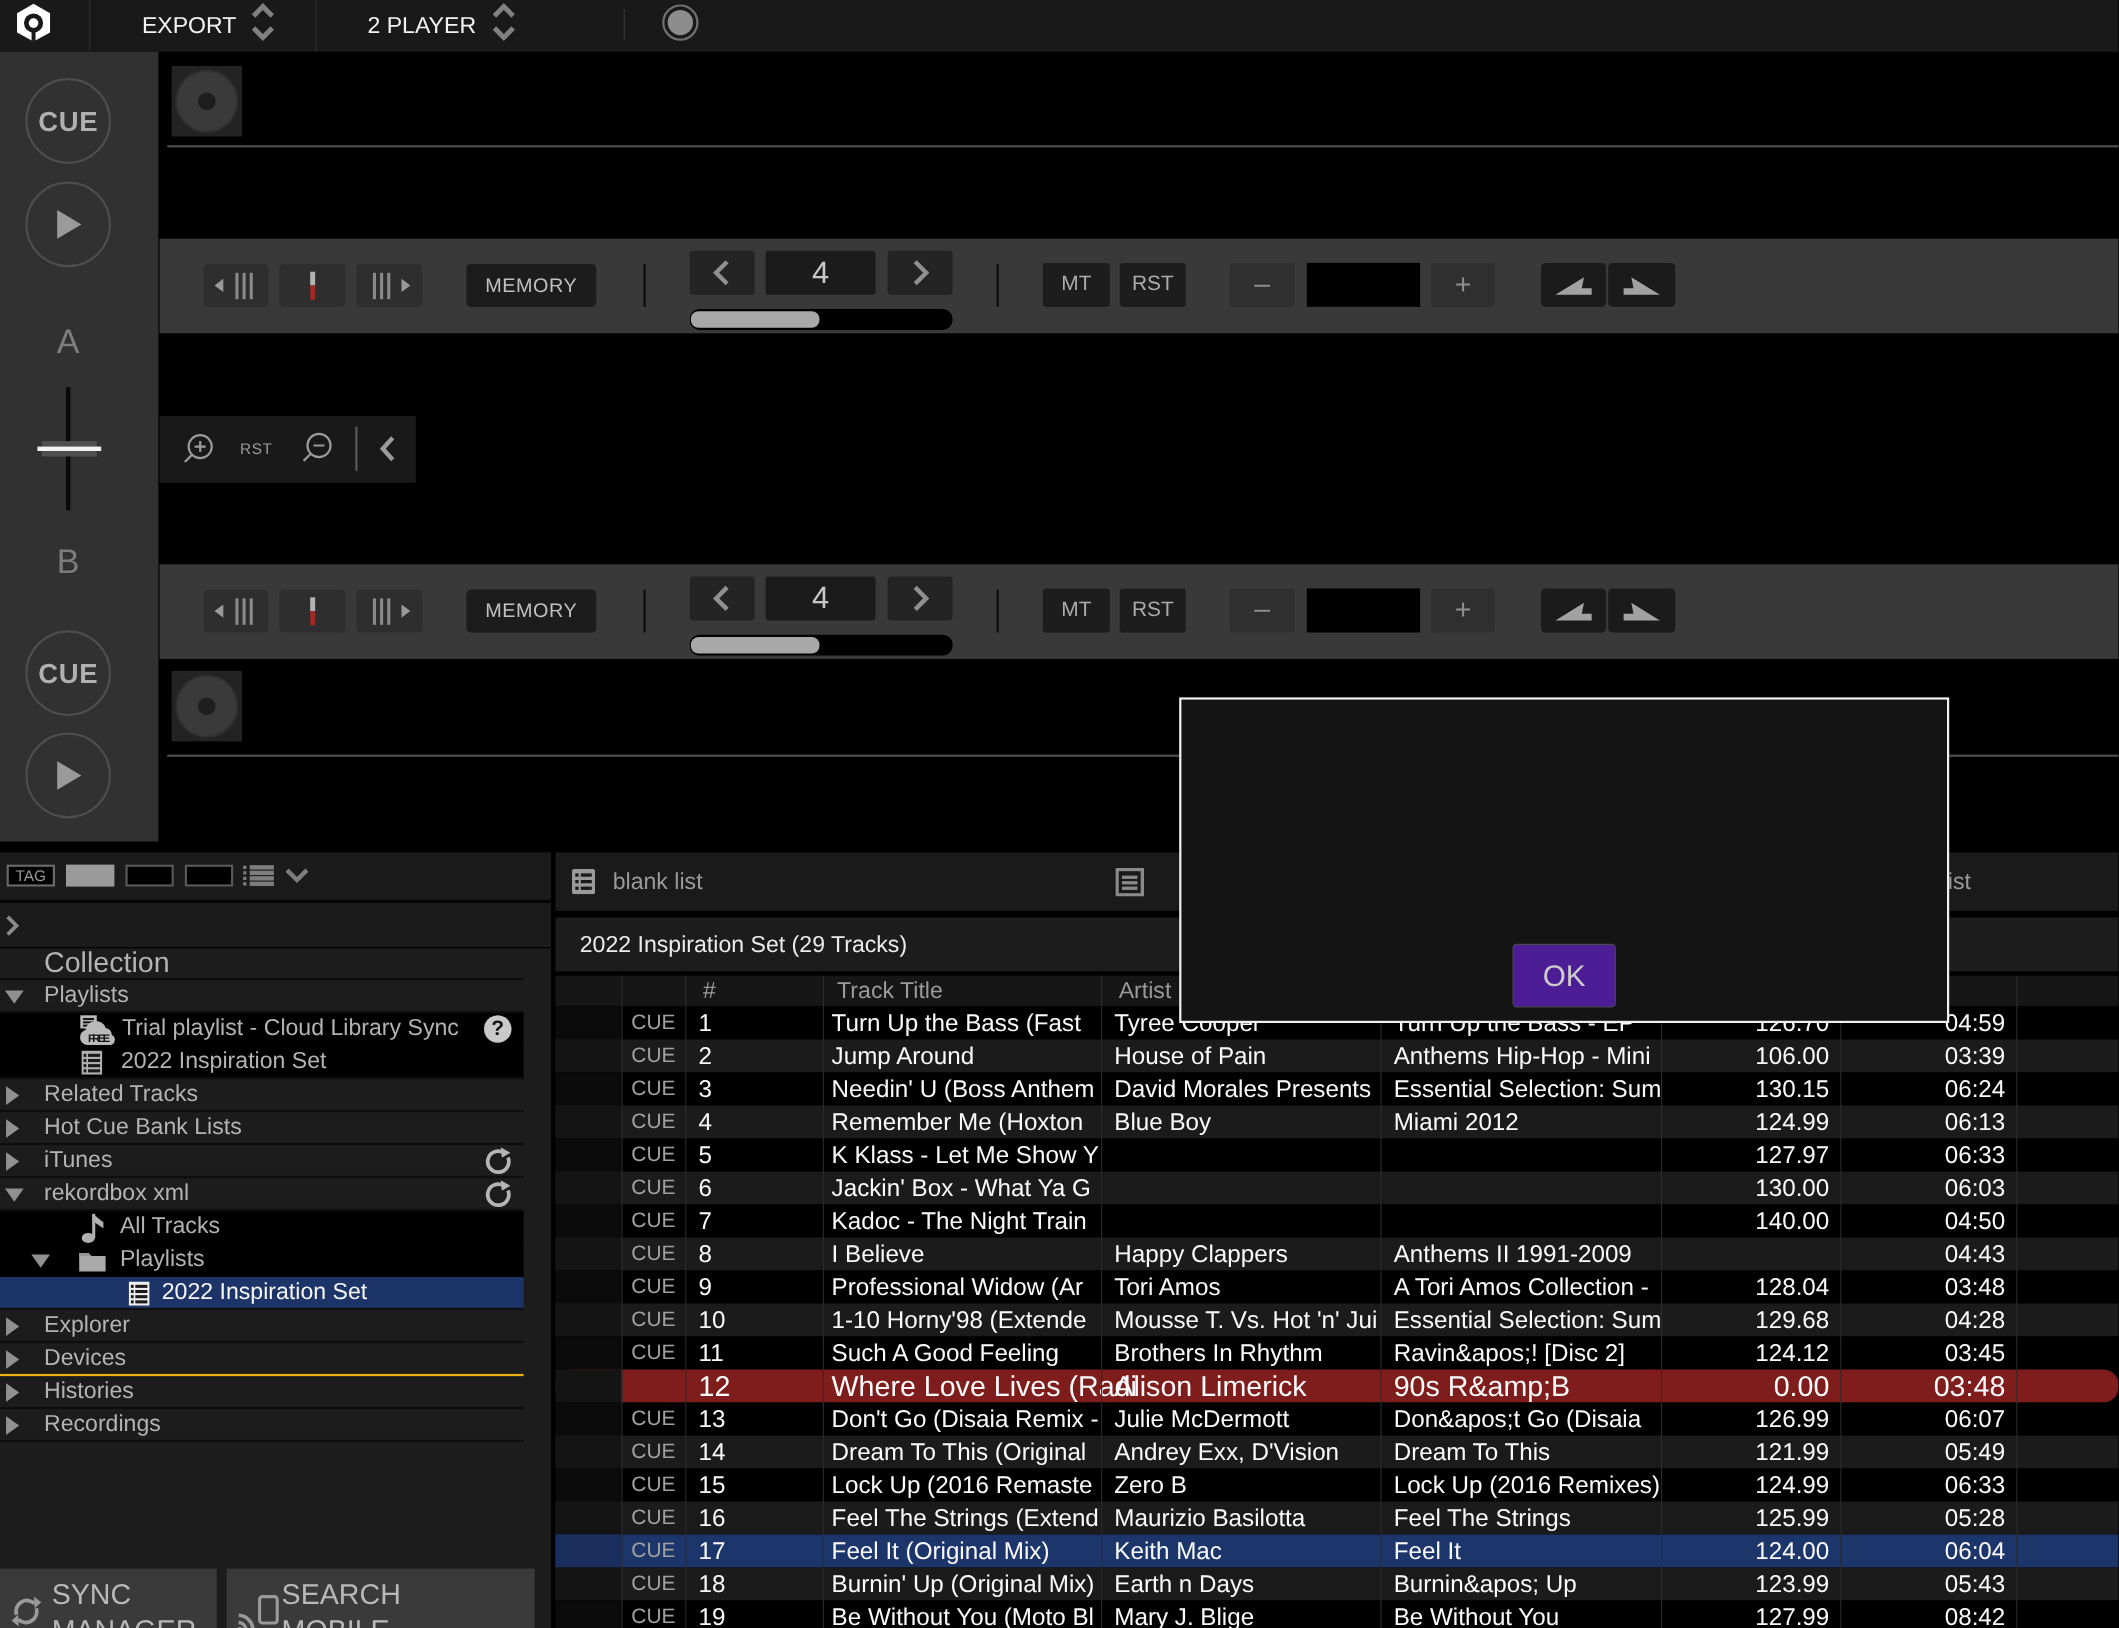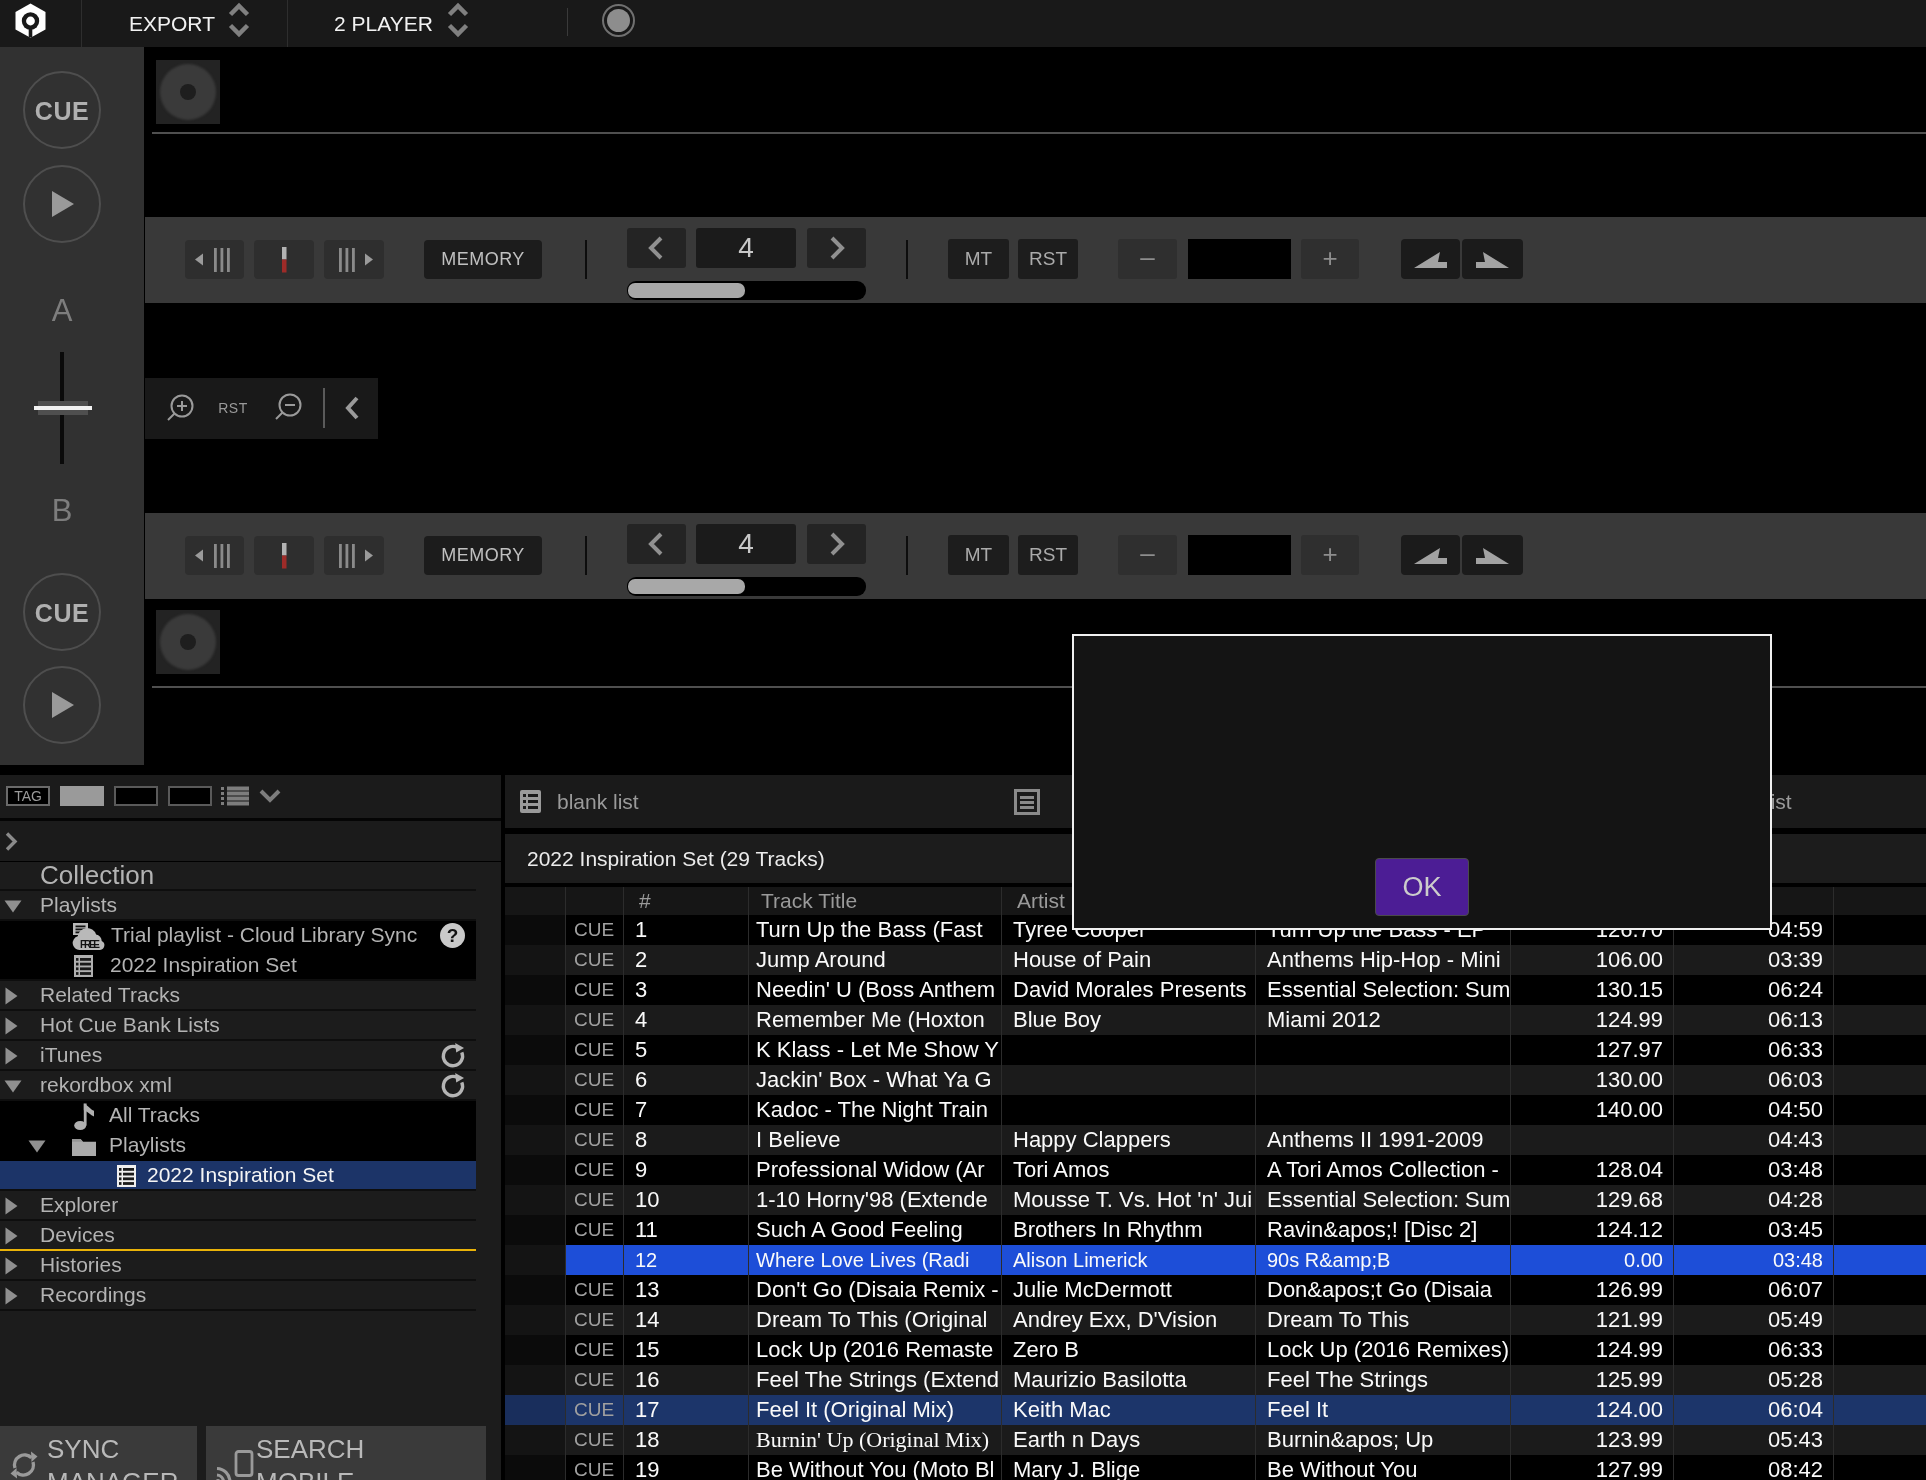--- a/index.html
+++ b/index.html
@@ -481,21 +481,21 @@
 <div class="abs" style="left:505px;top:1215px;width:1421px;height:30px;background:#000;color:#fafafa;font-size:22px;">
     <div class="abs" style="left:0;top:0;width:60px;height:30px;background:#0b0b0b;"></div>
     <div class="abs" style="left:60px;top:0;width:58px;height:30px;text-align:center;line-height:30px;color:#a0a0a0;font-size:19px;">CUE</div>
     <div class="abs" style="left:130px;top:0;height:30px;line-height:30px;">11</div>
     <div class="abs" style="left:251px;top:0;height:30px;line-height:30px;">Such A Good Feeling</div>
     <div class="abs" style="left:508px;top:0;height:30px;line-height:30px;">Brothers In Rhythm</div>
     <div class="abs" style="left:762px;top:0;height:30px;line-height:30px;">Ravin&amp;apos;! [Disc 2]</div>
     <div class="abs" style="left:1005px;top:0;width:153px;height:30px;line-height:30px;text-align:right;">124.12</div>
     <div class="abs" style="left:1168px;top:0;width:150px;height:30px;line-height:30px;text-align:right;">03:45</div>
   </div>
-<div class="abs" style="left:505px;top:1245px;width:1421px;height:30px;background:#1d4ed8;color:#fafafa;font-size:20px;">
+<div class="abs" style="left:505px;top:1245px;width:1421px;height:30px;background:#7f1d1d;color:#fafafa;font-size:26px;border-radius:14px;">
     <div class="abs" style="left:0;top:0;width:60px;height:30px;background:#141414;"></div>
     <div class="abs" style="left:130px;top:0;height:30px;line-height:30px;">12</div>
     <div class="abs" style="left:251px;top:0;height:30px;line-height:30px;">Where Love Lives (Radi</div>
     <div class="abs" style="left:508px;top:0;height:30px;line-height:30px;">Alison Limerick</div>
     <div class="abs" style="left:762px;top:0;height:30px;line-height:30px;">90s R&amp;amp;B</div>
     <div class="abs" style="left:1005px;top:0;width:153px;height:30px;line-height:30px;text-align:right;">0.00</div>
     <div class="abs" style="left:1168px;top:0;width:150px;height:30px;line-height:30px;text-align:right;">03:48</div>
   </div>
 <div class="abs" style="left:505px;top:1275px;width:1421px;height:30px;background:#000;color:#fafafa;font-size:22px;">
     <div class="abs" style="left:0;top:0;width:60px;height:30px;background:#0b0b0b;"></div>
@@ -544,21 +544,21 @@
     <div class="abs" style="left:251px;top:0;height:30px;line-height:30px;">Feel It (Original Mix)</div>
     <div class="abs" style="left:508px;top:0;height:30px;line-height:30px;">Keith Mac</div>
     <div class="abs" style="left:762px;top:0;height:30px;line-height:30px;">Feel It</div>
     <div class="abs" style="left:1005px;top:0;width:153px;height:30px;line-height:30px;text-align:right;">124.00</div>
     <div class="abs" style="left:1168px;top:0;width:150px;height:30px;line-height:30px;text-align:right;">06:04</div>
   </div>
 <div class="abs" style="left:505px;top:1425px;width:1421px;height:30px;background:#1b1b1b;color:#fafafa;font-size:22px;">
     <div class="abs" style="left:0;top:0;width:60px;height:30px;background:#141414;"></div>
     <div class="abs" style="left:60px;top:0;width:58px;height:30px;text-align:center;line-height:30px;color:#a0a0a0;font-size:19px;">CUE</div>
     <div class="abs" style="left:130px;top:0;height:30px;line-height:30px;">18</div>
-    <div class="abs" style="left:251px;top:0;height:30px;line-height:30px;font-family:Liberation Serif, serif;">Burnin' Up (Original Mix)</div>
+    <div class="abs" style="left:251px;top:0;height:30px;line-height:30px;">Burnin' Up (Original Mix)</div>
     <div class="abs" style="left:508px;top:0;height:30px;line-height:30px;">Earth n Days</div>
     <div class="abs" style="left:762px;top:0;height:30px;line-height:30px;">Burnin&amp;apos; Up</div>
     <div class="abs" style="left:1005px;top:0;width:153px;height:30px;line-height:30px;text-align:right;">123.99</div>
     <div class="abs" style="left:1168px;top:0;width:150px;height:30px;line-height:30px;text-align:right;">05:43</div>
   </div>
 <div class="abs" style="left:505px;top:1455px;width:1421px;height:30px;background:#000;color:#fafafa;font-size:22px;">
     <div class="abs" style="left:0;top:0;width:60px;height:30px;background:#0b0b0b;"></div>
     <div class="abs" style="left:60px;top:0;width:58px;height:30px;text-align:center;line-height:30px;color:#a0a0a0;font-size:19px;">CUE</div>
     <div class="abs" style="left:130px;top:0;height:30px;line-height:30px;">19</div>
     <div class="abs" style="left:251px;top:0;height:30px;line-height:30px;">Be Without You (Moto Bl</div>

